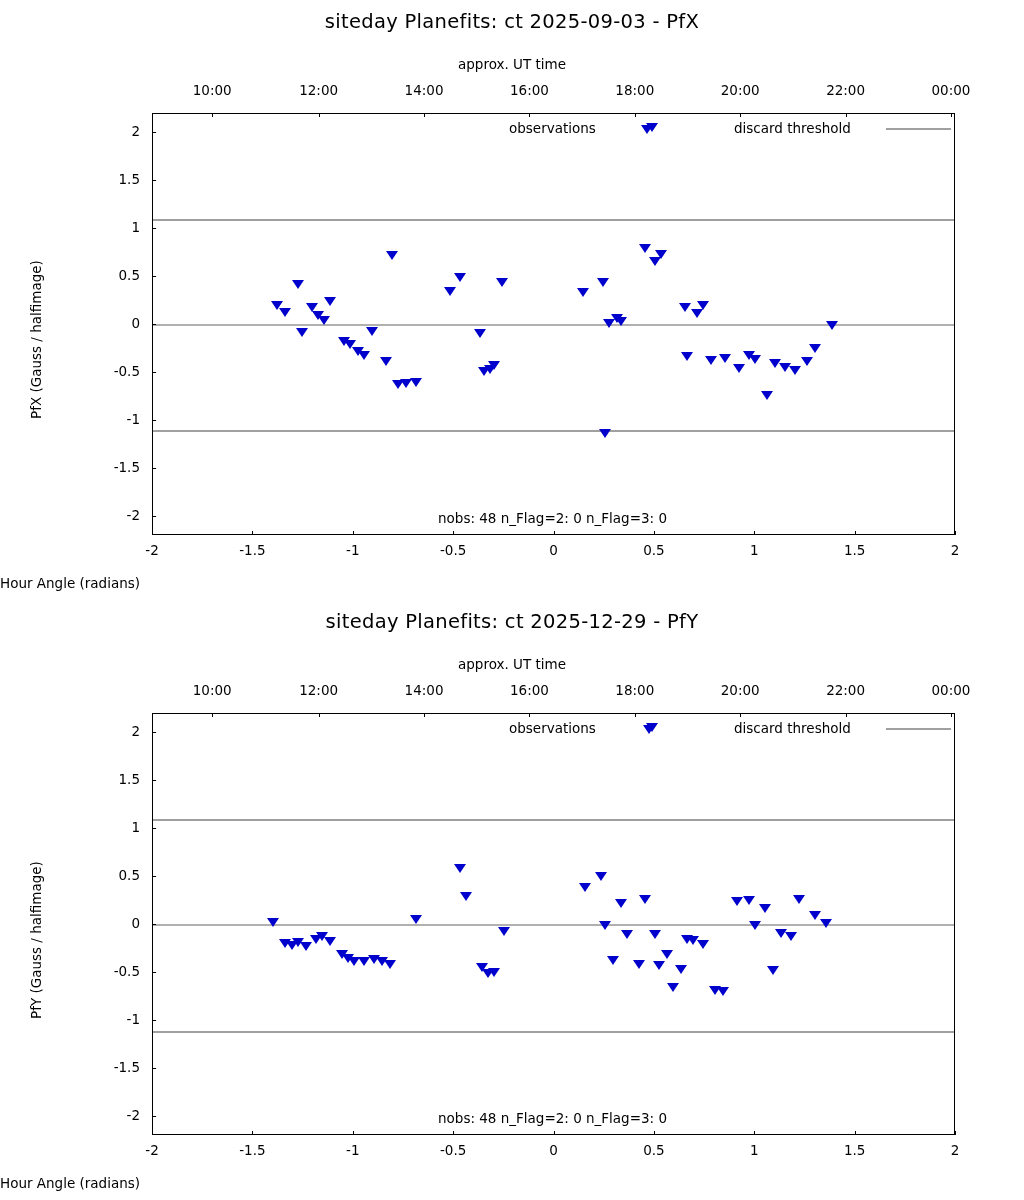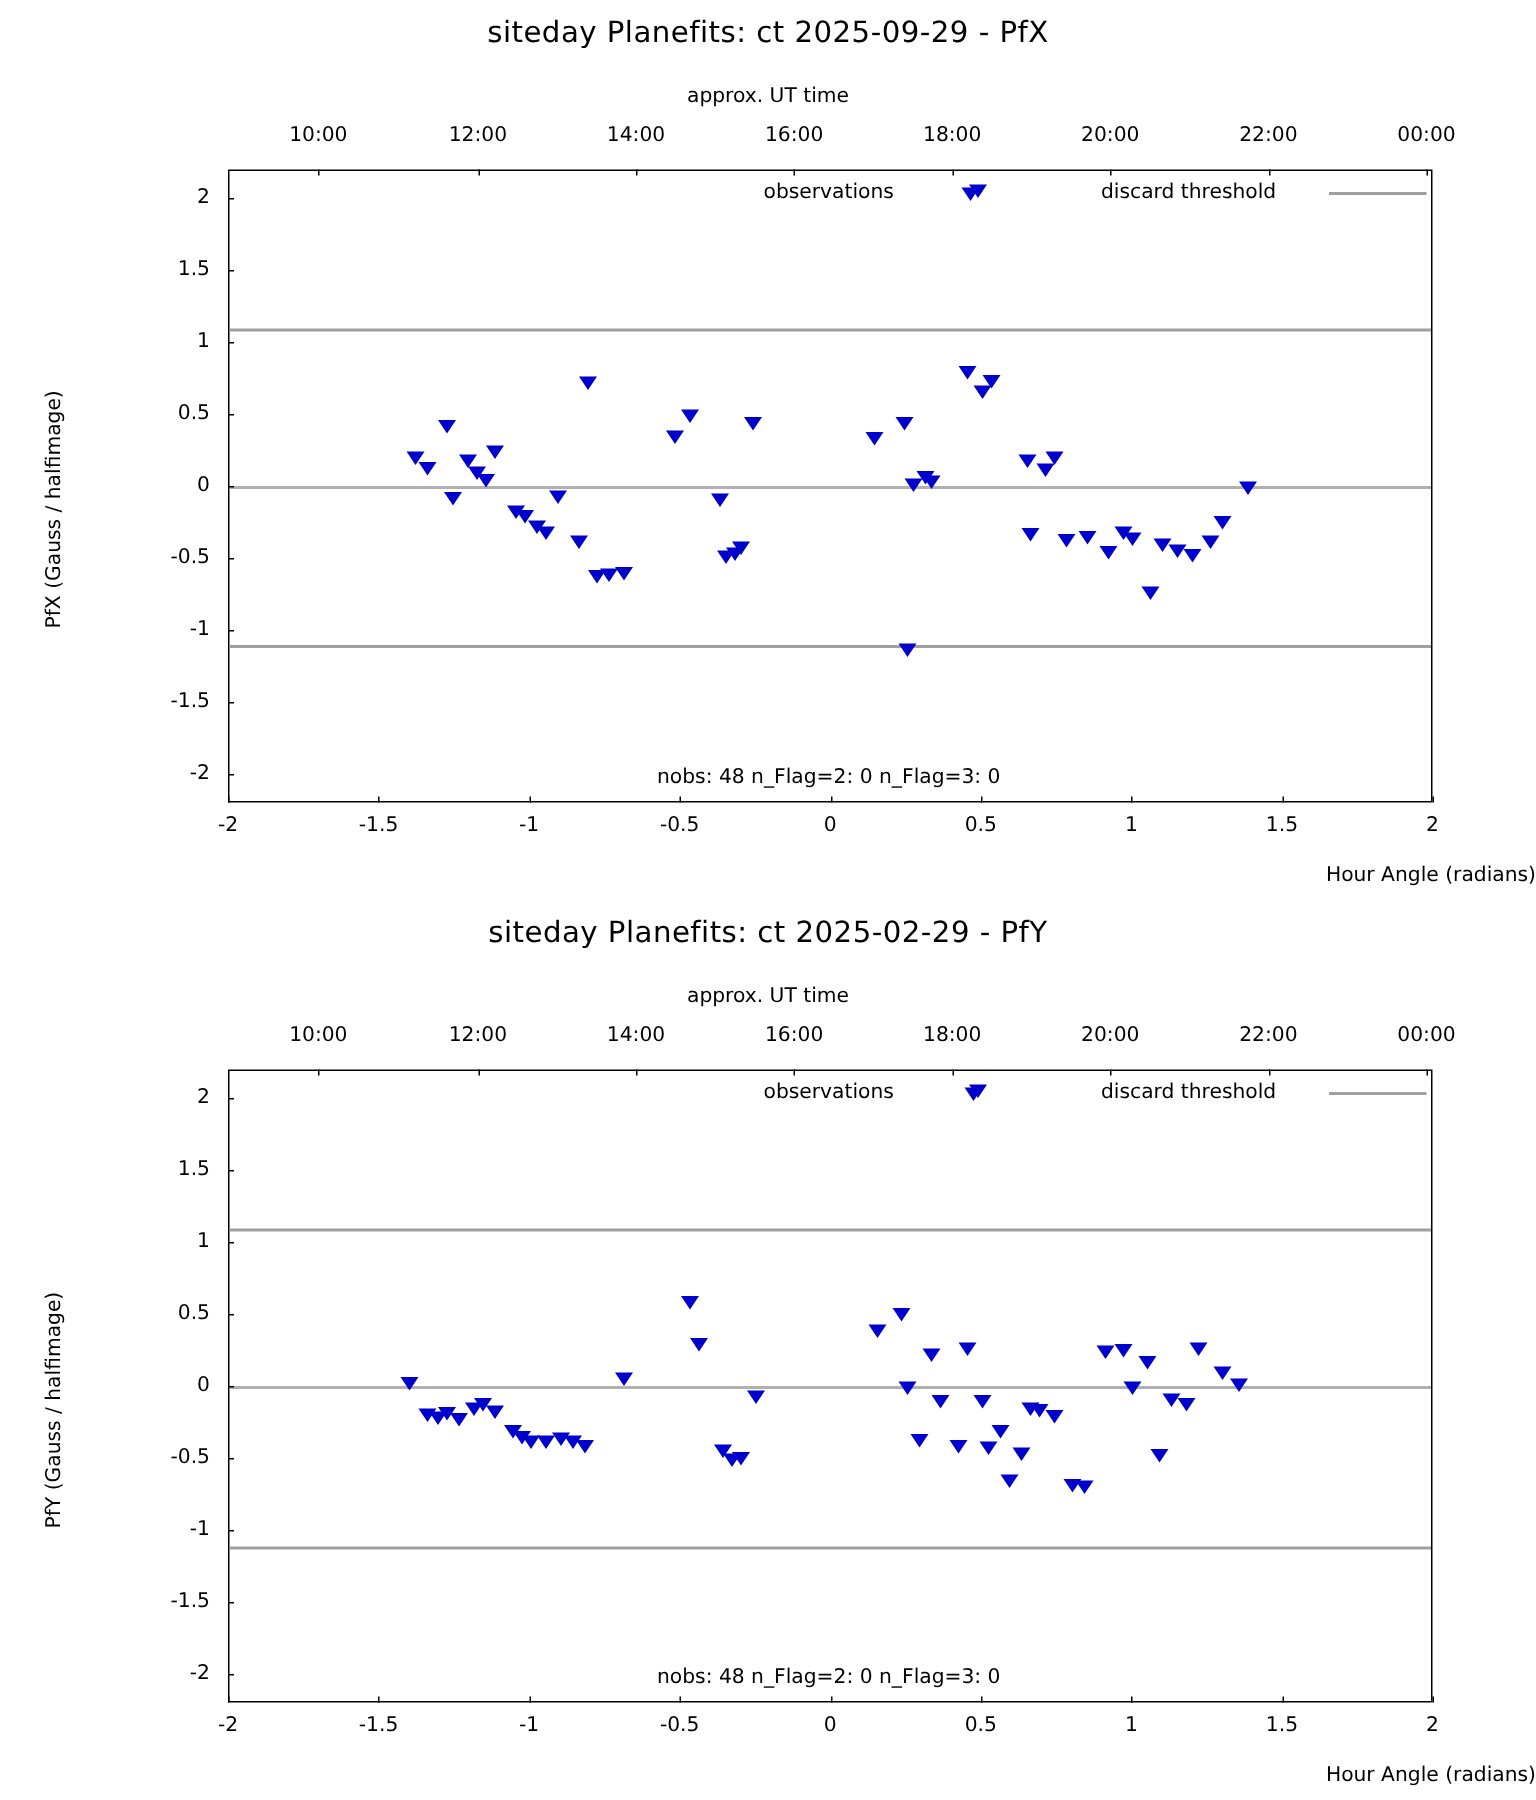--- a/index.html
+++ b/index.html
@@ -31,21 +31,21 @@
     position: absolute;
     left: 0;
     width: 1024px;
     text-align: center;
     font-size: 13.5px;
   }
   .xlabel {
     position: absolute;
     left: 0;
     width: 1024px;
-    text-align: right;
+    text-align: left;
     font-size: 13.5px;
   }
   .ylabel {
     position: absolute;
     font-size: 13.5px;
     transform: rotate(-90deg);
     transform-origin: left top;
     white-space: nowrap;
   }
   .plotbox {
@@ -102,21 +102,21 @@
     position: absolute;
     font-size: 13.5px;
     white-space: nowrap;
     margin-left: 29px;
   }
 </style>
 </head>
 <body>
 
 <div class="panel" id="panel0">
-    <div class="title" style="top: 10px;">siteday Planefits:  ct  2025-09-29  -  PfX</div>
+    <div class="title" style="top: 10px;">siteday Planefits:  ct  2025-09-03  -  PfX</div>
     <div class="top-axis-label" style="top: 56px;">approx. UT time</div>
     <div class="plotbox" style="left: 152px; top: 113px; width: 803px; height: 422px;">
       <div class="gridline-zero" style="top: 210px;"></div>
       <div class="threshold" style="top: 104.5px;"></div>
       <div class="threshold" style="top: 315.5px;"></div>
       <div class="marker" style="left: 118.465px; top: 187.318px;"></div>
       <div class="marker" style="left: 126.495px; top: 194.032px;"></div>
       <div class="marker" style="left: 138.54px; top: 166.218px;"></div>
       <div class="marker" style="left: 142.555px; top: 214.173px;"></div>
       <div class="marker" style="left: 152.592px; top: 189.236px;"></div>
@@ -221,21 +221,21 @@
     <div class="tick-label tick-y" style="left: 70px; top: 219.091px; width: 70px;">1</div>
     <div class="tickmark" style="left: 152px; top: 228.091px; width: 4px; height: 1px;"></div>
     <div class="tick-label tick-y" style="left: 70px; top: 171.136px; width: 70px;">1.5</div>
     <div class="tickmark" style="left: 152px; top: 180.136px; width: 4px; height: 1px;"></div>
     <div class="tick-label tick-y" style="left: 70px; top: 123.182px; width: 70px;">2</div>
     <div class="tickmark" style="left: 152px; top: 132.182px; width: 4px; height: 1px;"></div>
     <div class="xlabel" style="top: 575px;">Hour Angle (radians)</div>
     <div class="ylabel" style="left: 28px; top: 419px;">PfX (Gauss / halfimage)</div>
   </div>
 <div class="panel" id="panel1">
-    <div class="title" style="top: 10px;">siteday Planefits:  ct  2025-02-29  -  PfY</div>
+    <div class="title" style="top: 10px;">siteday Planefits:  ct  2025-12-29  -  PfY</div>
     <div class="top-axis-label" style="top: 56px;">approx. UT time</div>
     <div class="plotbox" style="left: 152px; top: 113px; width: 803px; height: 422px;">
       <div class="gridline-zero" style="top: 210px;"></div>
       <div class="threshold" style="top: 104.5px;"></div>
       <div class="threshold" style="top: 317.418px;"></div>
       <div class="marker" style="left: 114.45px; top: 203.623px;"></div>
       <div class="marker" style="left: 126.495px; top: 224.723px;"></div>
       <div class="marker" style="left: 132.517px; top: 226.641px;"></div>
       <div class="marker" style="left: 138.54px; top: 223.764px;"></div>
       <div class="marker" style="left: 146.57px; top: 227.6px;"></div>

